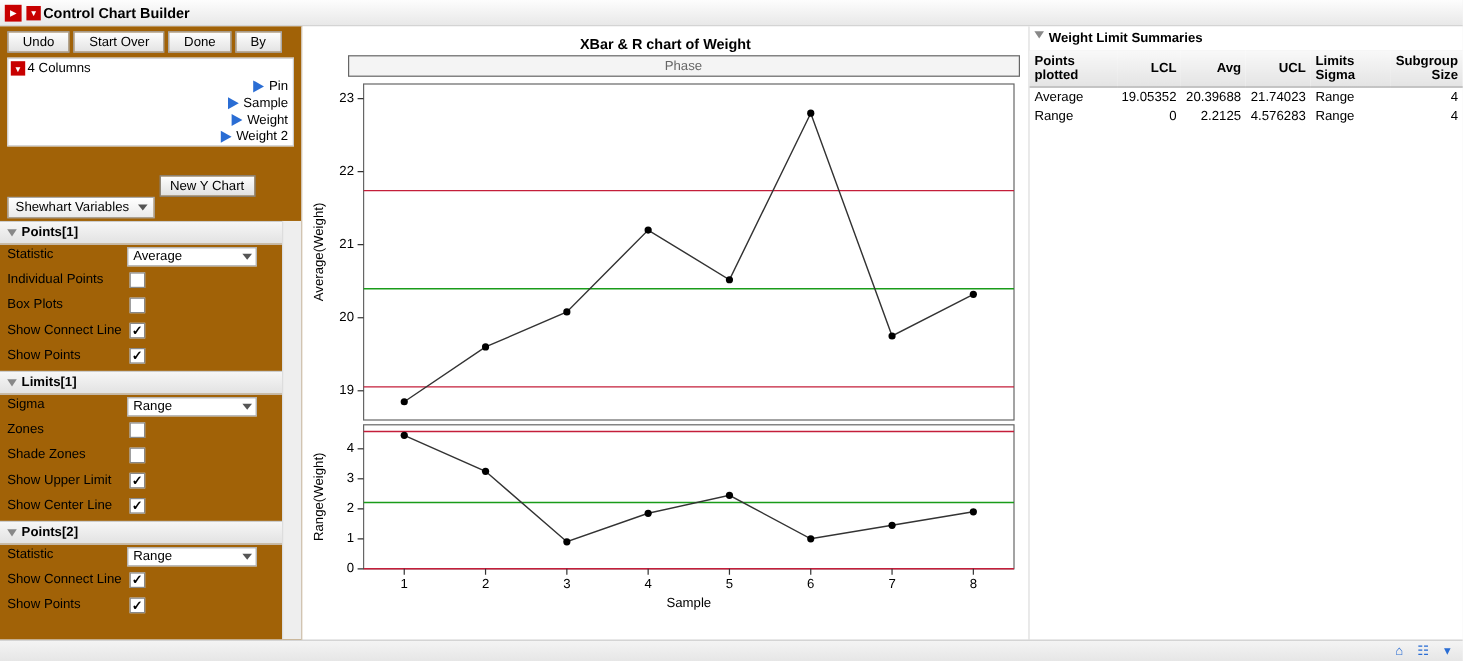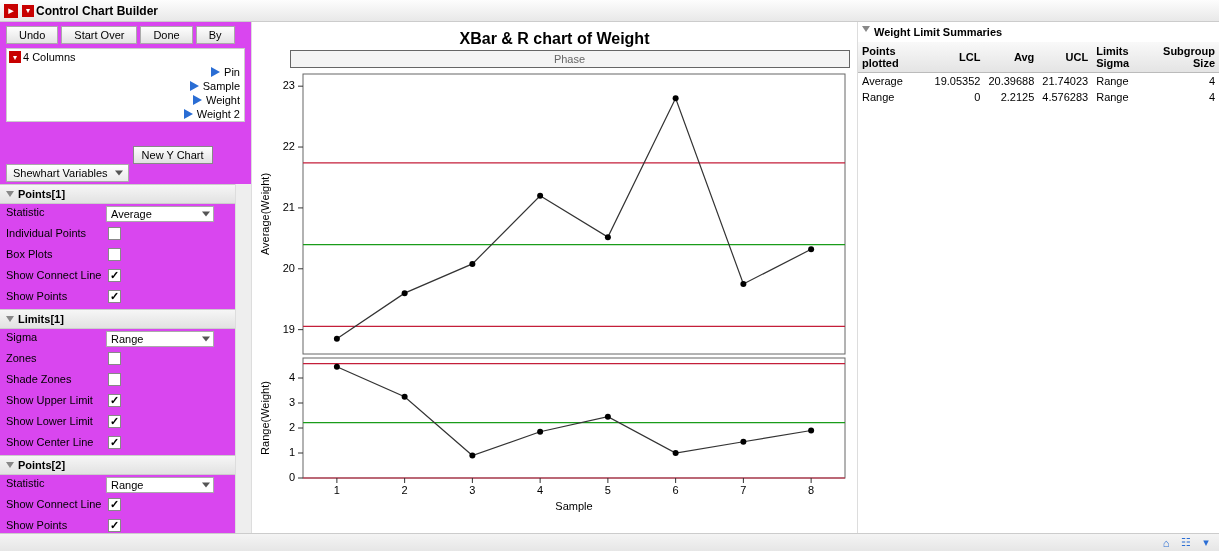--- a/index.html
+++ b/index.html
@@ -1,42 +1,42 @@
 <!DOCTYPE html>
 <html><head>
 <meta charset="utf-8">
 <style>
 * { box-sizing: border-box; font-family: Arial, sans-serif; font-size: 11px; margin: 0; padding: 0; }
 body { background: #f4f4f4; width: 1219px; height: 551px; overflow: hidden; display: flex; flex-direction: column; }
 .header { background: linear-gradient(#fdfdfd,#e8e8e8); border-bottom: 1px solid #ccc; display: flex; align-items: center; height: 22px; }
 .header-disclose { width: 14px; height: 14px; background: #c80000; margin: 0 4px; display: inline-flex; align-items: center; justify-content: center; color: #fff; }
 .header-title { font-weight: bold; font-size: 12px; }
 .main { display: flex; flex: 1; height: calc(100% - 22px - 18px); }
-.sidebar { width: 252px; background: #d946ef; border-right: 1px solid #ddd; display: flex; flex-direction: column; overflow: hidden; }
+.sidebar { width: 252px; background: #a16207; border-right: 1px solid #ddd; display: flex; flex-direction: column; overflow: hidden; }
 .toolbar { display: flex; gap: 3px; padding: 4px 6px; }
 .btn { background: linear-gradient(#fefefe,#e3e3e3); border: 1px solid #aaa; padding: 2px 12px; font-size: 11px; cursor: pointer; }
 .columns-box { border: 1px solid #ccc; margin: 0 6px 4px 6px; background: #fff; }
 .columns-header { display: flex; align-items: center; padding: 2px; }
 .red-tri { width: 12px; height: 12px; background: #c80000; margin-right: 2px; display: inline-flex; align-items: center; justify-content: center; color: #fff; font-size: 8px; }
 .col-item { display: flex; align-items: center; padding: 1px 4px; justify-content: flex-end; }
 .blue-tri { width: 0; height: 0; border-left: 9px solid #2a6dd4; border-top: 5px solid transparent; border-bottom: 5px solid transparent; margin-right: 4px; }
 .row-controls { display: flex; gap: 4px; padding: 2px 6px; align-items: center; }
 .dropdown { border: 1px solid #aaa; background: linear-gradient(#fff,#eaeaea); padding: 2px 20px 2px 6px; position: relative; cursor: pointer; display:inline-flex; align-items:center; min-width:110px;margin-top:36px; }
 .dropdown::after { content: ''; position: absolute; right: 5px; top: 50%; width: 0; height: 0; border-left: 4px solid transparent; border-right: 4px solid transparent; border-top: 5px solid #555; transform: translateY(-50%); }
 .section-head { background: linear-gradient(#f6f6f6,#e2e2e2); border-top: 1px solid #ccc; border-bottom: 1px solid #ccc; font-weight: bold; padding: 3px 6px; display: flex; align-items: center; }
 .section-head::before { content: ''; width: 0; height: 0; border-left: 4px solid transparent; border-right: 4px solid transparent; border-top: 6px solid #888; margin-right: 4px; }
 .prop-row { display: flex; align-items: flex-start; padding: 2px 6px; height: 21px; }
 .prop-label { width: 100px; }
 .chk { width: 13px; height: 13px; border: 1px solid #888; display: inline-flex; align-items: center; justify-content: center; cursor: pointer; background: #fff; margin-left: 2px; }
 .chk.checked::after { content: '✓'; font-size: 11px; font-weight: bold; }
 .mini-dd { border: 1px solid #aaa; background: #fff; width: 108px; padding: 1px 4px; position: relative; }
 .mini-dd::after { content: ''; position: absolute; right: 3px; top: 50%; width: 0; height: 0; border-left: 4px solid transparent; border-right: 4px solid transparent; border-top: 5px solid #555; transform: translateY(-50%); }
 .scroll-gutter { width: 16px; background: #eee; border-left: 1px solid #ddd; }
 .chart-area { flex: 1; background: #fff; display: flex; flex-direction: column; align-items: center; padding: 4px 0; }
-.chart-title { font-weight: bold; font-size: 16px; margin: 4px 0 2px 0; }
+.chart-title { font-weight: bold; font-size: 12px; margin: 4px 0 2px 0; }
 .phase-bar { width: 560px; border: 1px solid #666; text-align: center; background: #f4f4f4; color: #666; padding: 2px 0; font-size: 11px; }
 svg { display: block; }
 .right-panel { width: 362px; background: #fff; border-left: 1px solid #ddd; }
 .right-head { display: flex; font-weight: bold; padding: 4px; font-size: 12px; }
 .right-head::before { content: ''; width: 0; height: 0; border-left: 4px solid transparent; border-right: 4px solid transparent; border-top: 6px solid #888; margin-right: 4px; }
 table.summary { border-collapse: collapse; width: 100%; }
 table.summary th { background: linear-gradient(#f9f9f9,#e4e4e4); font-weight: bold; border-bottom: 1px solid #bbb; padding: 3px 4px; font-size: 11px; }
 table.summary th.right, table.summary td.right { text-align: right; }
 table.summary th.left, table.summary td.left { text-align: left; }
 table.summary td { padding: 2px 4px; }
@@ -132,24 +132,20 @@
       <div class="prop-row">
             <span class="prop-label">Zones</span>
             <span class="chk"></span>
           </div>
       <div class="prop-row">
             <span class="prop-label">Shade Zones</span>
             <span class="chk"></span>
           </div>
       <div class="prop-row">
             <span class="prop-label">Show Upper Limit</span>
-            <span class="chk checked"></span>
-          </div>
-      <div class="prop-row">
-            <span class="prop-label">Show Lower Limit</span>
             <span class="chk checked"></span>
           </div>
       <div class="prop-row">
             <span class="prop-label">Show Center Line</span>
             <span class="chk checked"></span>
           </div>
 
       <div class="section-head">
             <span>Points[2]</span>
           </div>

